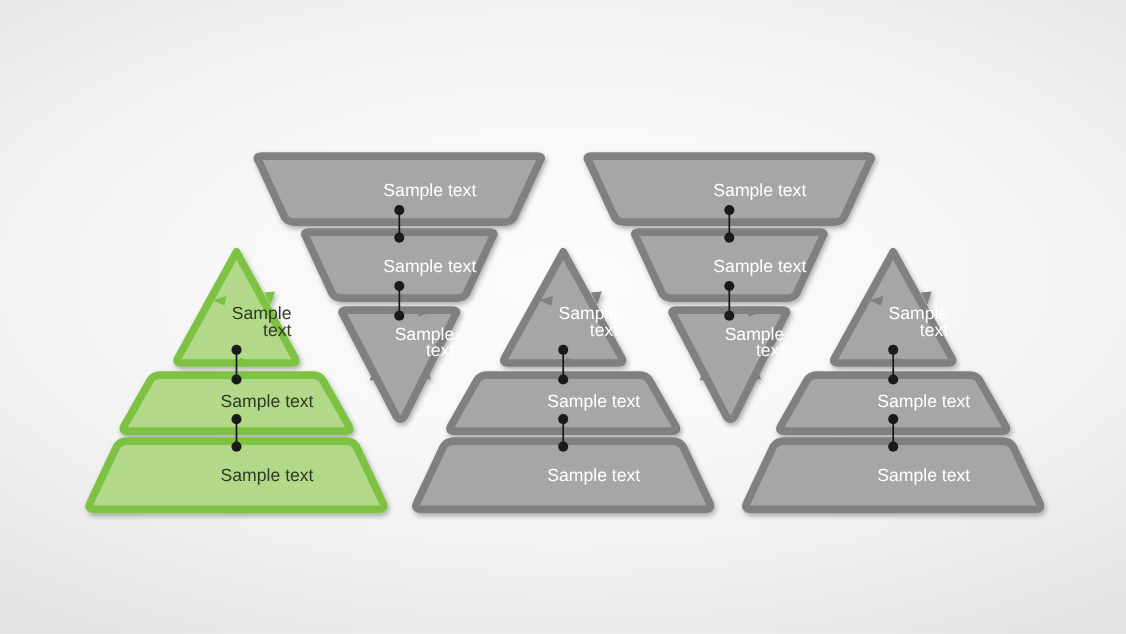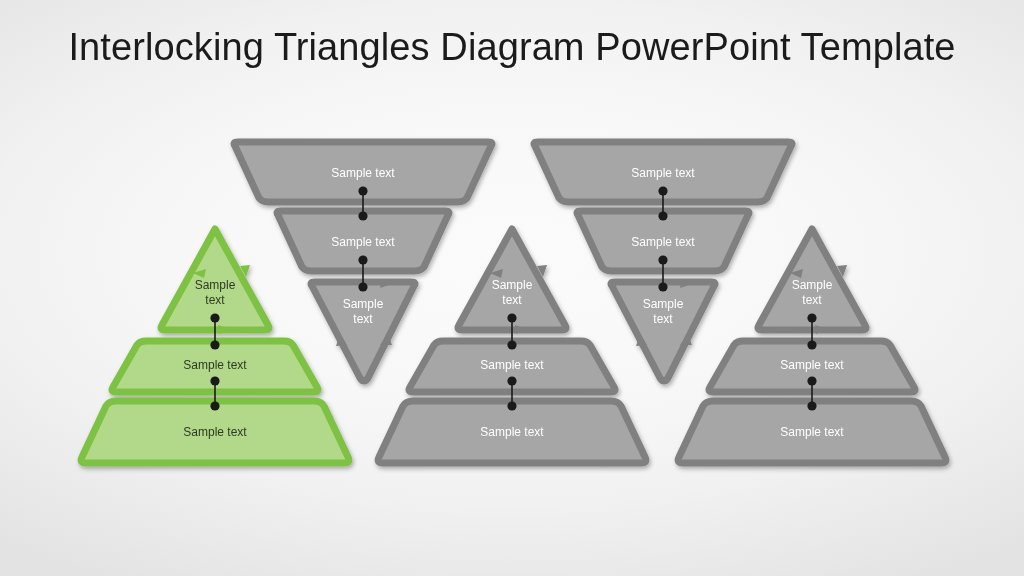--- a/index.html
+++ b/index.html
@@ -44,35 +44,34 @@
   .pyramid-svg {
     position: absolute;
     left: 0;
     top: 0;
     width: 1024px;
     height: 576px;
     overflow: visible;
   }
   .seg-label {
     position: absolute;
-    text-align: center;
-    font-size: 12px;
+    text-align: right;
+    font-size: 16px;
     line-height: 15px;
     pointer-events: none;
     white-space: pre-line;
   }
   .seg-label.green-text { color: #2f3a24; }
   .seg-label.gray-text  { color: #ffffff; }
 </style>
 </head>
 <body>
 
 <div class="slide">
 
-  <div class="slide-title">Interlocking Triangles Diagram PowerPoint Template</div>
 
   <div class="diagram-stage">
     <svg class="pyramid-svg" viewBox="0 0 1024 576">
       <defs>
         <filter id="shp" x="-35%" y="-35%" width="180%" height="180%">
           <feDropShadow dx="1.5" dy="2.5" stdDeviation="2.2" flood-color="#000000" flood-opacity="0.30"></feDropShadow>
         </filter>
       </defs>
 
       <g>

